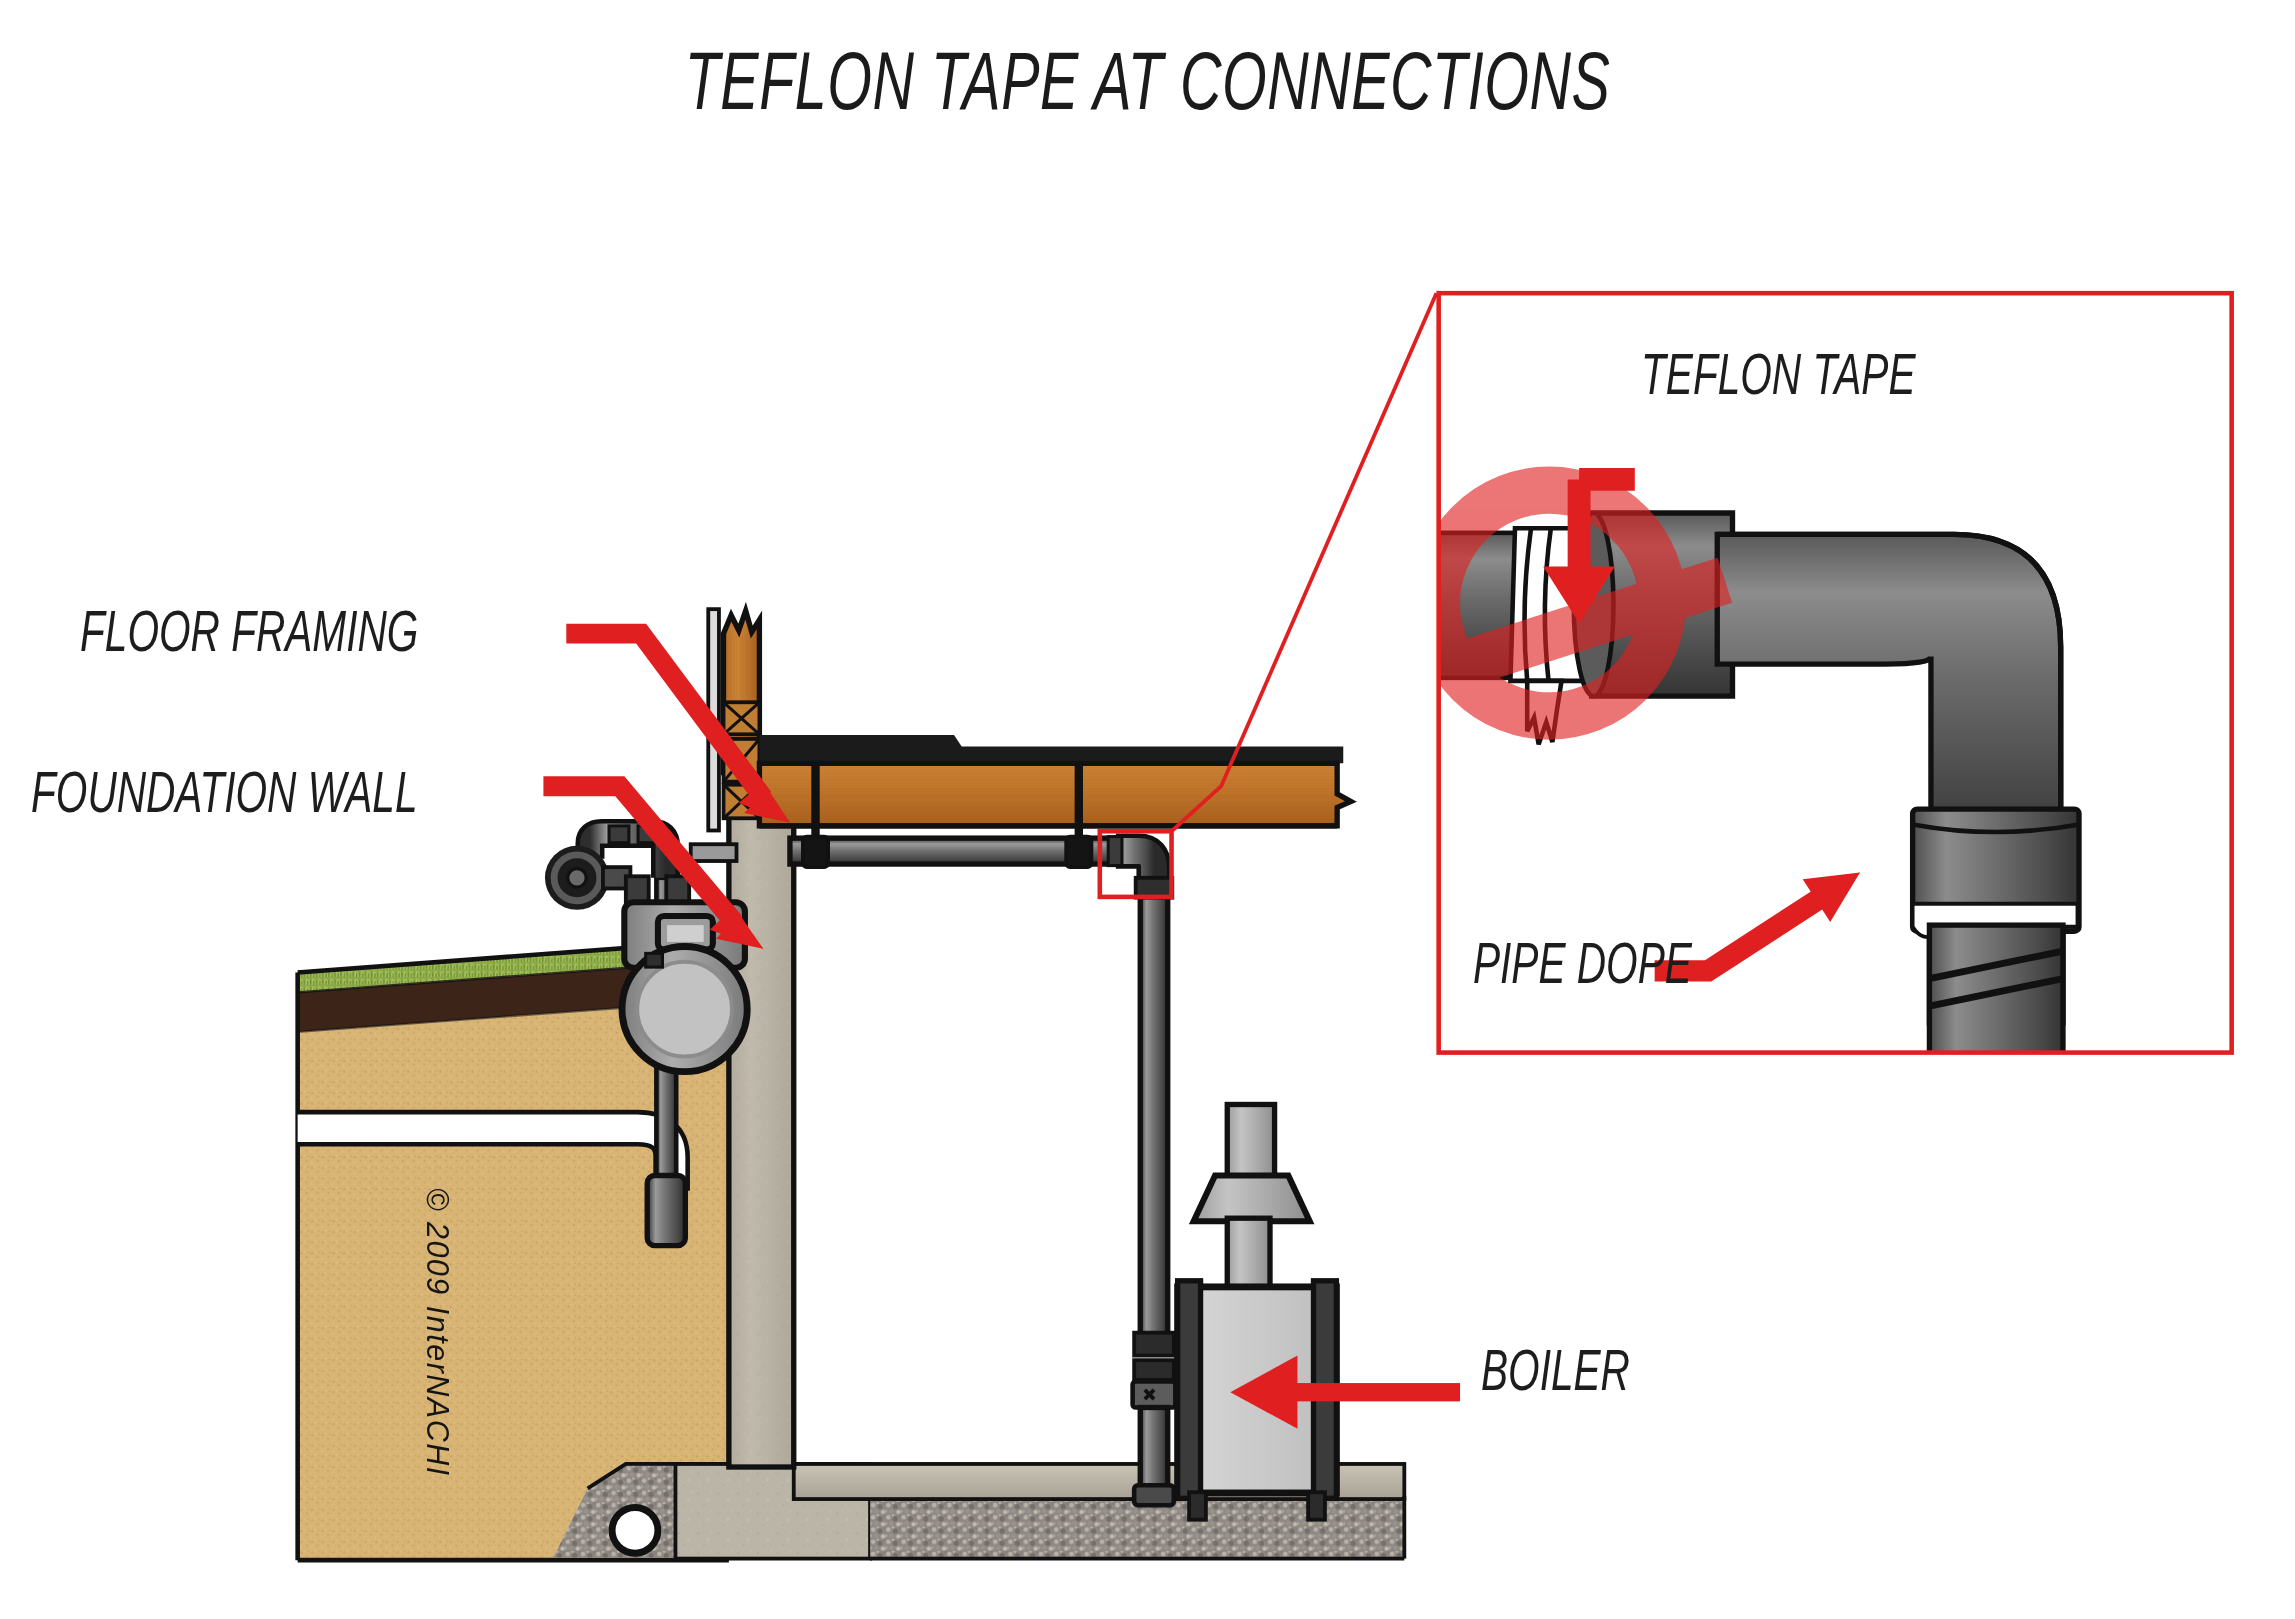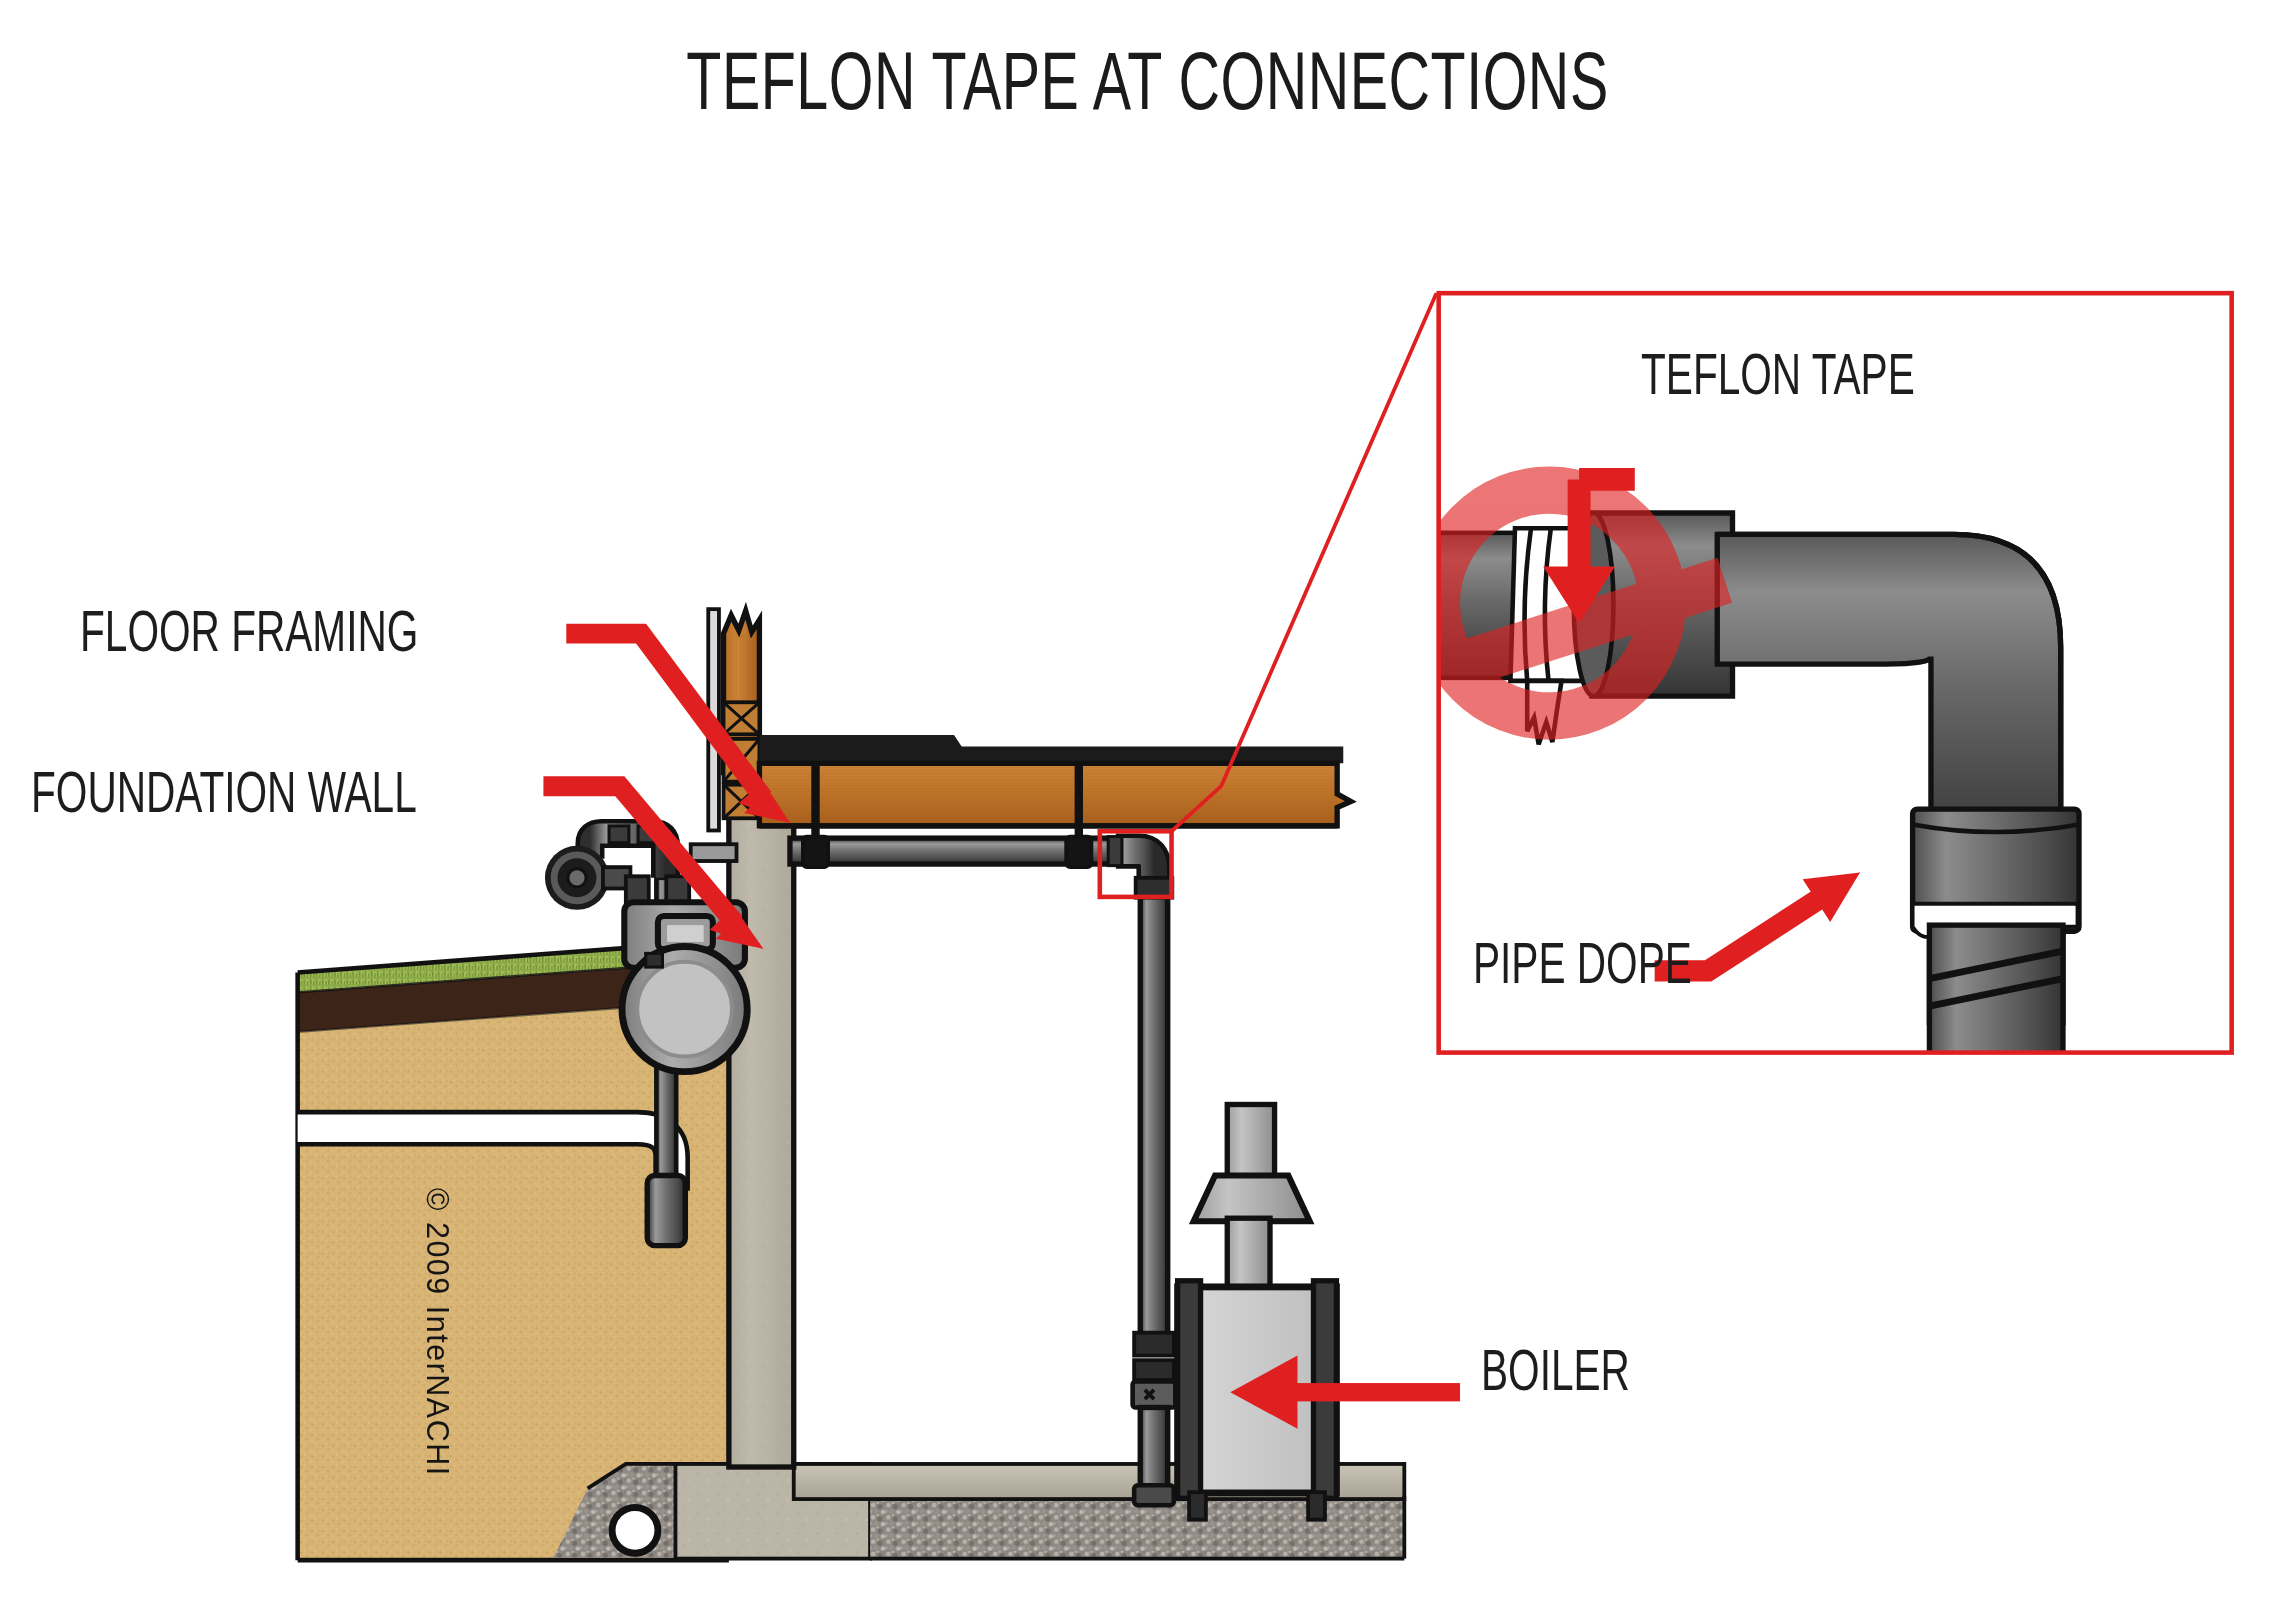--- a/index.html
+++ b/index.html
@@ -2,21 +2,21 @@
 <html style="font-size:12.2px"><head>
 <meta charset="utf-8">
 <title>Teflon Tape at Connections</title>
 <style>
   html,body{margin:0;padding:0;background:#ffffff;}
   body{
     width:2295px;height:1619px;position:relative;overflow:hidden;
     font-family:"Liberation Sans","DejaVu Sans",sans-serif;
     background:#ffffff;
   }
-  #stage{position:absolute;left:0;top:0;width:2295px;height:1619px;}
+  #stage{position:absolute;left:0;top:0;width:2295px;height:1619px;font-style:italic;}
   svg.layer{position:absolute;left:0;top:0;width:2295px;height:1619px;overflow:visible;}
 
   .ttl{
     position:absolute;left:0;top:34px;width:2295px;text-align:center;
     font-size:82px;letter-spacing:0.8px;color:#1b1b1b;
     font-family:"Liberation Sans Narrow","Liberation Sans",sans-serif;
     transform:scaleX(.70);transform-origin:50% 0;white-space:nowrap;
     font-weight:400;
   }
   .lbl{

